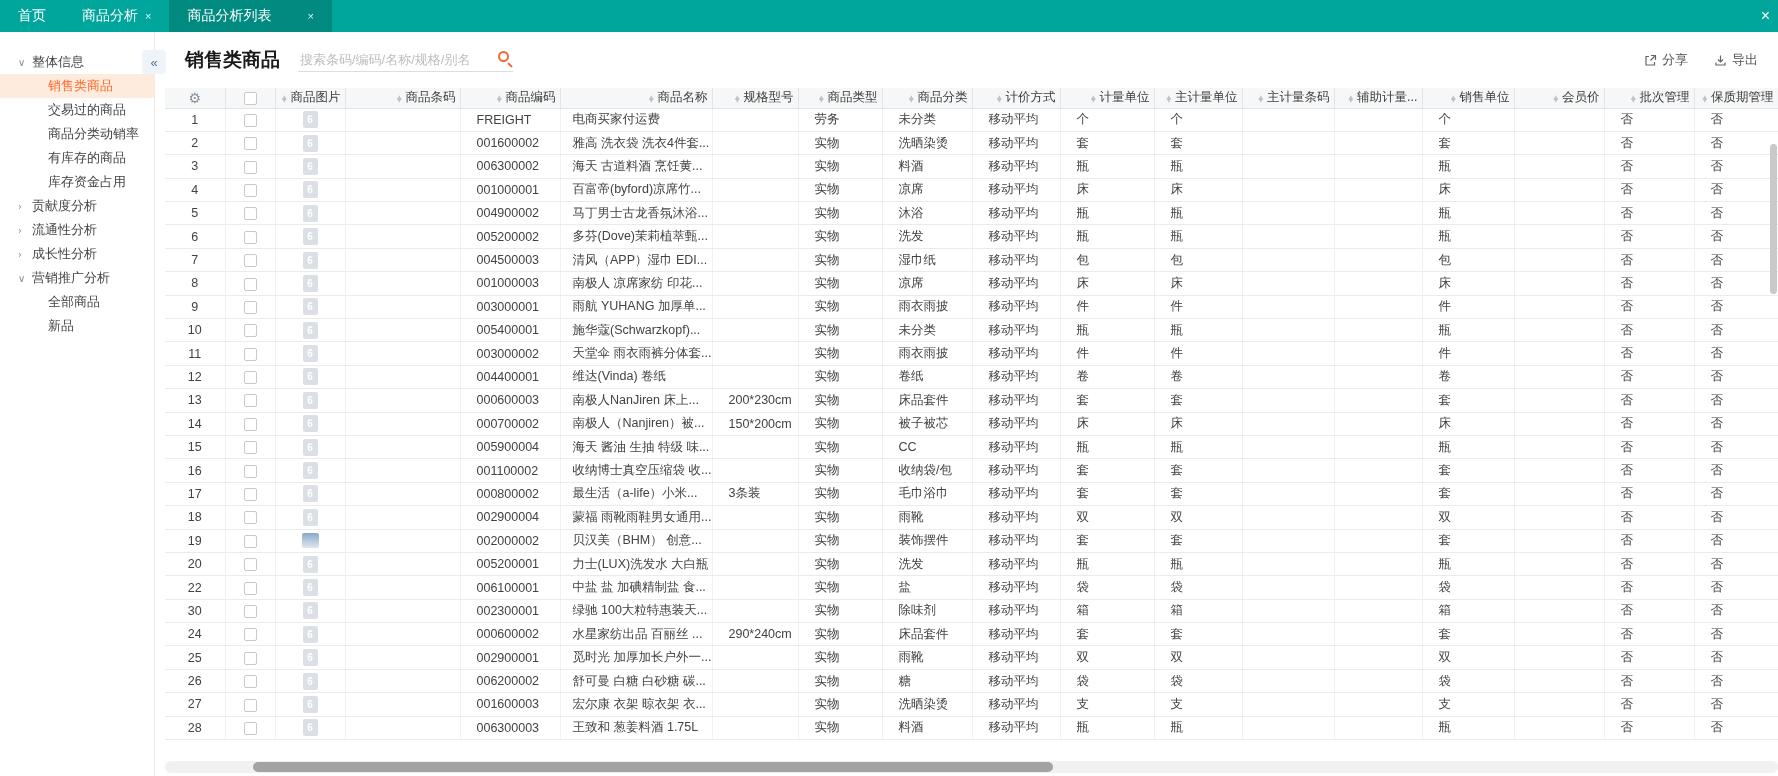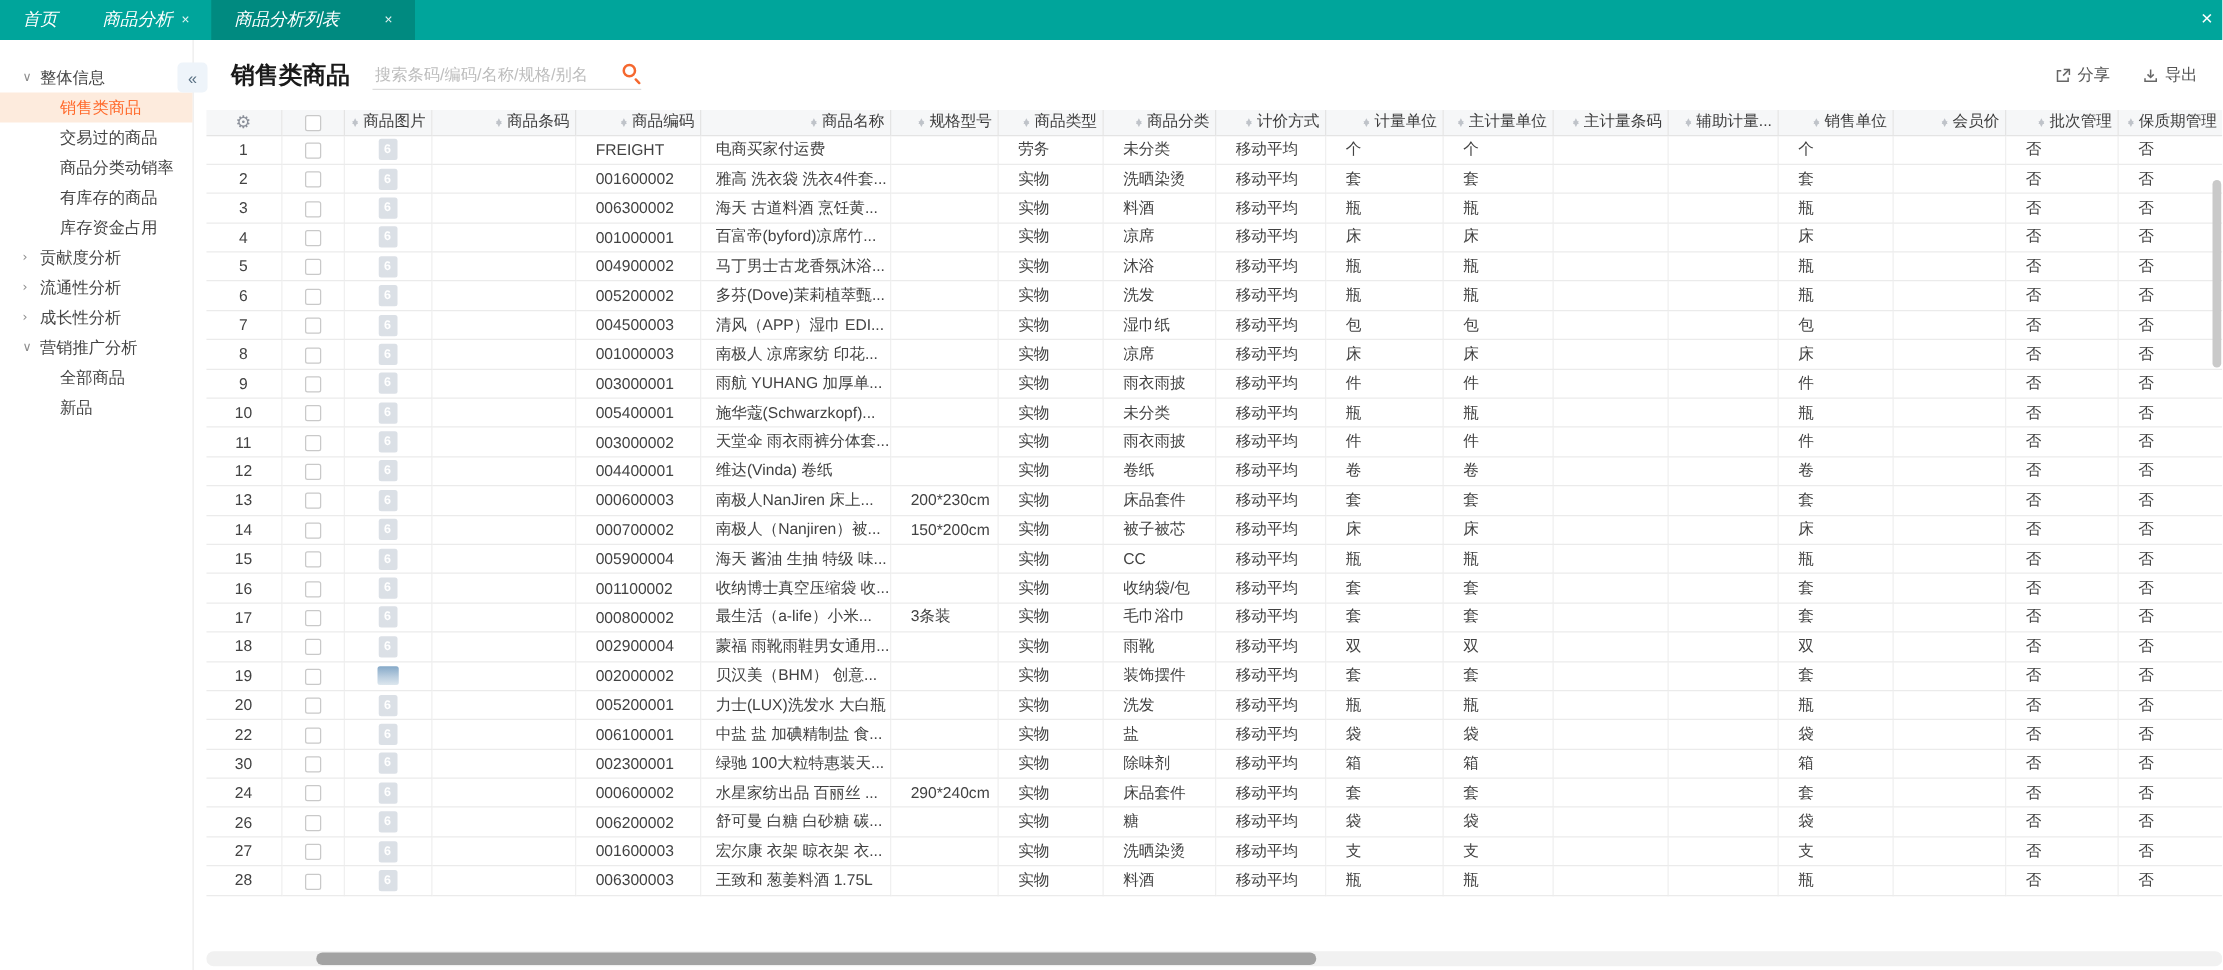--- a/index.html
+++ b/index.html
@@ -1,20 +1,20 @@
 <!DOCTYPE html>
 <html><head>
 <meta charset="utf-8">
 <style>
   * { margin:0; padding:0; box-sizing:border-box; }
   html,body { width:1778px; height:776px; overflow:hidden; background:#fff;
     font-family:"Liberation Sans","DejaVu Sans",sans-serif; }
 
   
-  .topbar { position:relative; height:32px; background:#00a59b; display:flex; align-items:stretch;font-style:italic; }
+  .topbar { position:relative; height:32px; background:#00a59b; display:flex; align-items:stretch; }
   .tab { display:flex; align-items:center; gap:7px; padding:0 18px; color:#fff; font-size:14px; cursor:pointer; }
   .tab.active { background:#008a80;gap:36px; }
   .tab .x { font-size:11px; opacity:.9; line-height:1; }
   .topbar-close { position:absolute; right:8px; top:0; height:32px; display:flex; align-items:center;
     color:#fff; font-size:16px; cursor:pointer; }
 
   
   .app { display:flex; height:744px; }
   aside { position:relative; width:155px; border-right:1px solid #ececec; padding-top:18px; flex:none; }
   .side-item { height:24px; display:flex; align-items:center; font-size:13px; color:#444; cursor:pointer; white-space:nowrap; }
@@ -706,20 +706,40 @@
               <td>套</td>
               <td>套</td>
               <td></td>
               <td></td>
               <td>套</td>
               <td></td>
               <td>否</td>
               <td>否</td>
             </tr>
             <tr>
+              <td class="c">25</td>
+              <td class="c"><input type="checkbox" style=""></td>
+              <td class="c"><span class="thumb-img">6</span></td>
+              <td></td>
+              <td>002900001</td>
+              <td class="name">觅时光 加厚加长户外一...</td>
+              <td></td>
+              <td>实物</td>
+              <td>雨靴</td>
+              <td>移动平均</td>
+              <td>双</td>
+              <td>双</td>
+              <td></td>
+              <td></td>
+              <td>双</td>
+              <td></td>
+              <td>否</td>
+              <td>否</td>
+            </tr>
+            <tr>
               <td class="c">26</td>
               <td class="c"><input type="checkbox" style=""></td>
               <td class="c"><span class="thumb-img">6</span></td>
               <td></td>
               <td>006200002</td>
               <td class="name">舒可曼 白糖 白砂糖 碳...</td>
               <td></td>
               <td>实物</td>
               <td>糖</td>
               <td>移动平均</td>

